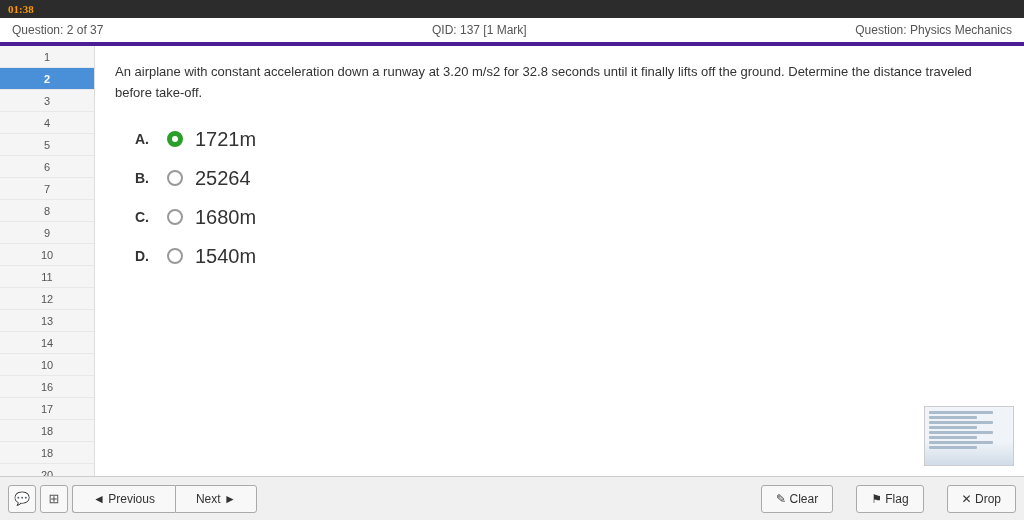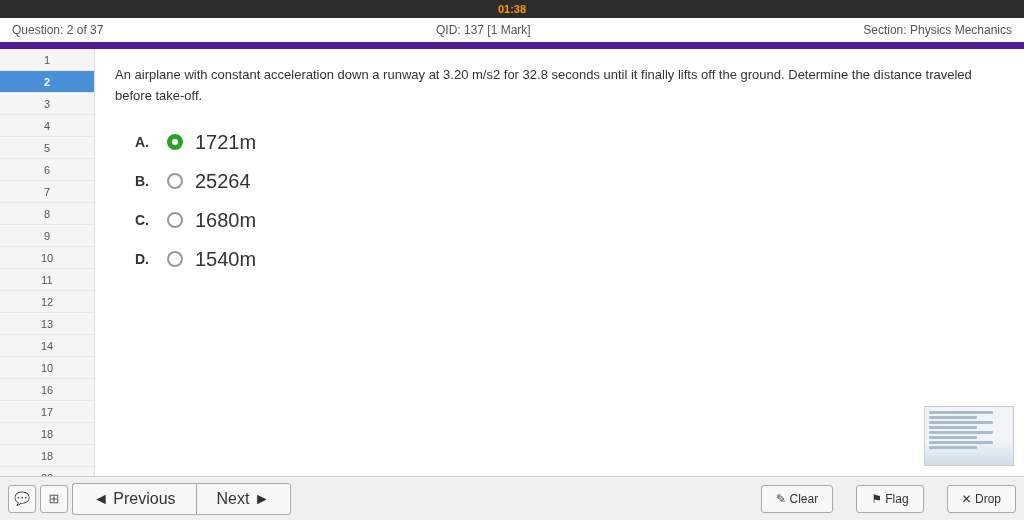--- a/index.html
+++ b/index.html
@@ -4,29 +4,30 @@
   <style>
     * { box-sizing: border-box; margin: 0; padding: 0; }
     body { font-family: Arial, sans-serif; font-size: 13px; background: #f0f0f0; height: 520px; overflow: hidden; display: flex; flex-direction: column; }
 
     .top-bar {
       background: #2c2c2c;
       color: #e0e0e0;
       font-size: 11px;
       padding: 2px 8px;
       display: flex;
-      justify-content: center;
+      justify-content: flex-start;
       min-height: 18px;
       align-items: center;
+      font-family: Liberation Serif, serif;
     }
     .top-bar span { color: #f90; font-weight: bold; }
 
     .question-header {
       background: #fff;
-      border-bottom: 7px solid #4c1d95;
+      border-bottom: 4px solid #4c1d95;
       padding: 5px 12px;
       display: flex;
       justify-content: space-between;
       align-items: center;
       font-size: 12px;
       color: #555;
     }
 
     .main-content {
       display: flex;
@@ -197,21 +198,21 @@
       cursor: pointer;
       display: flex;
       align-items: center;
       gap: 4px;
       border-radius: 3px;
       color: #333;
     }
 
     .btn-nav {
       padding: 6px 20px;
-      font-size: 16px;
+      font-size: 12px;
       background: #f8f8f8;
       border: 1px solid #aaa;
       cursor: pointer;
       display: flex;
       align-items: center;
       gap: 4px;
       color: #333;
     }
 
     .btn-nav.prev { border-radius: 3px 0 0 3px; border-right: none; }
@@ -234,21 +235,21 @@
 </head>
 <body>
 
 <div class="top-bar">
   <span>01:38</span>
 </div>
 
 <div class="question-header">
   <span>Question: 2 of 37</span>
   <span>QID: 137 [1 Mark]</span>
-  <span>Section: Physics Mechanics</span>
+  <span>Question: Physics Mechanics</span>
 </div>
 
 <div class="main-content">
 
   <div class="sidebar">
 
   <div class="sidebar-item">1</div>
       <div class="sidebar-item active">2</div>
       <div class="sidebar-item">3</div>
       <div class="sidebar-item">4</div>

